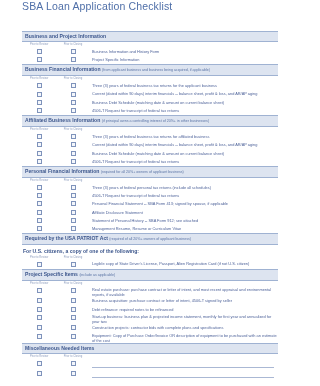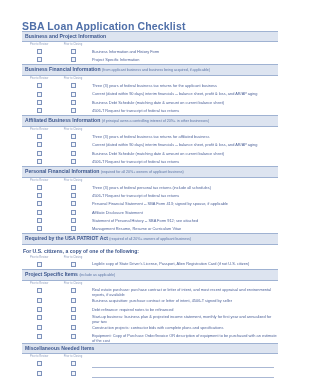--- a/index.html
+++ b/index.html
@@ -5,22 +5,22 @@
   html,body{margin:0;padding:0;}
   body{
     width:298px;height:386px;
     background:#ffffff;
     font-family:"Liberation Sans", sans-serif;
     color:#4a5c84;
     overflow:hidden;
   }
   .page{position:relative;width:298px;height:386px;padding:0;box-sizing:border-box;}
   .title{
-    position:absolute;left:22px;top:20px;
-    font-size:10.5px;font-weight:bold;color:#4f6fa8;
+    position:absolute;left:22px;top:0;
+    font-size:10.5px;font-weight:normal;color:#4f6fa8;
     letter-spacing:.15px;
   }
   .content{position:absolute;left:22px;top:31px;width:256px;}
 
   .section{margin-bottom:0px;}
   .sec-head{
     background:#dde4f0;
     border-top:1px solid #9fb2d2;
     border-bottom:1px solid #9fb2d2;
     padding:1px 3px 1px 3px;

